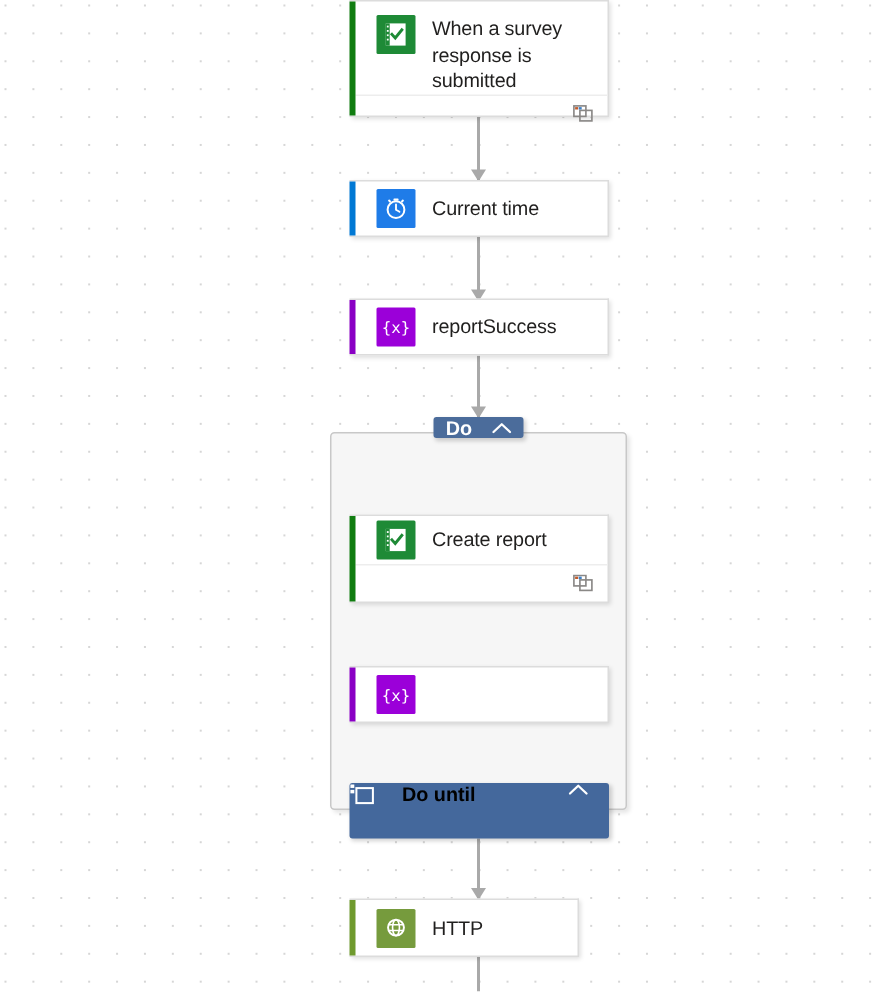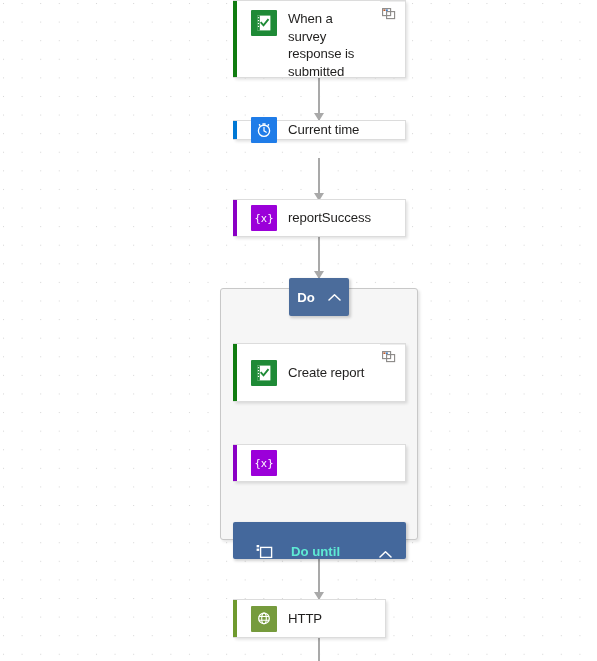--- a/index.html
+++ b/index.html
@@ -54,21 +54,21 @@
   }
 
   
   .card {
     position: absolute;
     background: #ffffff;
     border: 1px solid #dcdcdc;
     border-left: none;
     box-shadow: 1.5px 1.5px 3px rgba(0,0,0,0.13);
     display: flex;
-    flex-direction: row;
+    flex-direction: column;
   }
   .card .accent {
     position: absolute;
     left: 0; top: 0; bottom: 0;
     width: 4px;
   }
   .card-head {
     display: flex;
     align-items: center;
     flex: 1 1 auto;
@@ -114,26 +114,26 @@
     font-size: 13.2px;
     font-weight: bold;
     border-radius: 2px;
     box-shadow: 1.5px 1.5px 3px rgba(0,0,0,0.18);
   }
 
   
   .scope-bar {
     position: absolute;
     background: #44689c;
-    color: #5eead4;
-    display: flex;
-    align-items: flex-end;
+    color: #000000;
+    display: flex;
+    align-items: flex-start;
     border-radius: 2px;
     box-shadow: 1.5px 1.5px 3px rgba(0,0,0,0.18);
-    padding: 0 14px 0 23px;
+    padding: 0 14px 0 0;
   }
   .scope-bar .bar-label {
     font-size: 13.2px;
     font-weight: bold;
     margin-left: 18px;
     flex: 1 1 auto;
   }
 
   .chev { display: block; }
 </style>
@@ -172,21 +172,21 @@
     <div class="card-foot">
       <svg width="14" height="12" viewBox="0 0 14 12" aria-hidden="true">
         <rect x="0.6" y="0.6" width="8" height="7" fill="none" stroke="#8a8886" stroke-width="1.1"></rect>
         <rect x="4.6" y="3.6" width="8" height="7" fill="none" stroke="#8a8886" stroke-width="1.1"></rect>
         <rect x="1.4" y="1.4" width="2" height="1.6" fill="#c25a2a"></rect>
         <rect x="3.8" y="1.4" width="2" height="1.6" fill="#3f7fc4"></rect>
       </svg>
     </div>
   </div>
 
-  <div class="card" style="left:233px;top:120px;width:173px;height:20px;">
+  <div class="card" style="left:233px;top:120px;width:173px;height:38px;">
     <div class="accent" style="background:#0078d4;"></div>
     <div class="card-head">
       <div class="card-icon" style="background:#1f7ce8;">
         <svg width="18" height="18" viewBox="0 0 18 18" aria-hidden="true">
           <circle cx="9" cy="9.8" r="5.6" fill="none" stroke="#ffffff" stroke-width="1.35"></circle>
           <path d="M9 6.3 V9.8 L11.3 11.2" stroke="#ffffff" stroke-width="1.25" fill="none" stroke-linecap="round"></path>
           <rect x="7.3" y="2.3" width="3.4" height="1.5" rx="0.5" fill="#ffffff"></rect>
           <rect x="4.0" y="3.0" width="1.4" height="2.0" rx="0.4" fill="#ffffff" transform="rotate(-40 4.7 4)"></rect>
           <rect x="12.6" y="3.0" width="1.4" height="2.0" rx="0.4" fill="#ffffff" transform="rotate(40 13.3 4)"></rect>
         </svg>
@@ -200,21 +200,21 @@
     <div class="card-head">
       <div class="card-icon" style="background:#9b00d9;">
         <svg width="20" height="18" viewBox="0 0 20 18" aria-hidden="true">
           <text x="10" y="13.2" font-family="DejaVu Sans Mono, monospace" font-size="10.5" fill="#ffffff" text-anchor="middle">{x}</text>
         </svg>
       </div>
       <div class="card-title">reportSuccess</div>
     </div>
   </div>
 
-  <div class="scope-pill" style="left:289px;top:278px;width:60px;height:38px;">
+  <div class="scope-pill" style="left:289px;top:278px;width:60px;height:14px;">
     <span>Do</span>
     <svg class="chev" width="13" height="9" viewBox="0 0 13 9" aria-hidden="true">
       <path d="M1 7 L6.5 1.8 L12 7" stroke="#ffffff" stroke-width="1.5" fill="none" stroke-linecap="round" stroke-linejoin="round"></path>
     </svg>
   </div>
 
   <div class="card" style="left:233px;top:343px;width:173px;height:59px;justify-content:flex-end;">
     <div class="accent" style="background:#107c10;"></div>
     <div class="card-head">
       <div class="card-icon" style="background:#1e8a36;">

